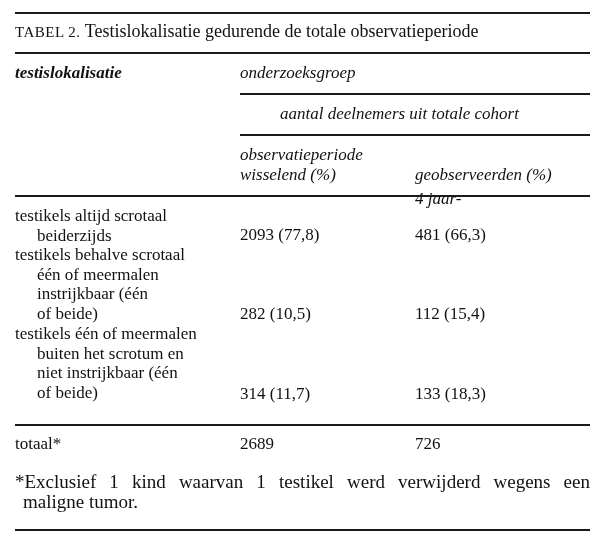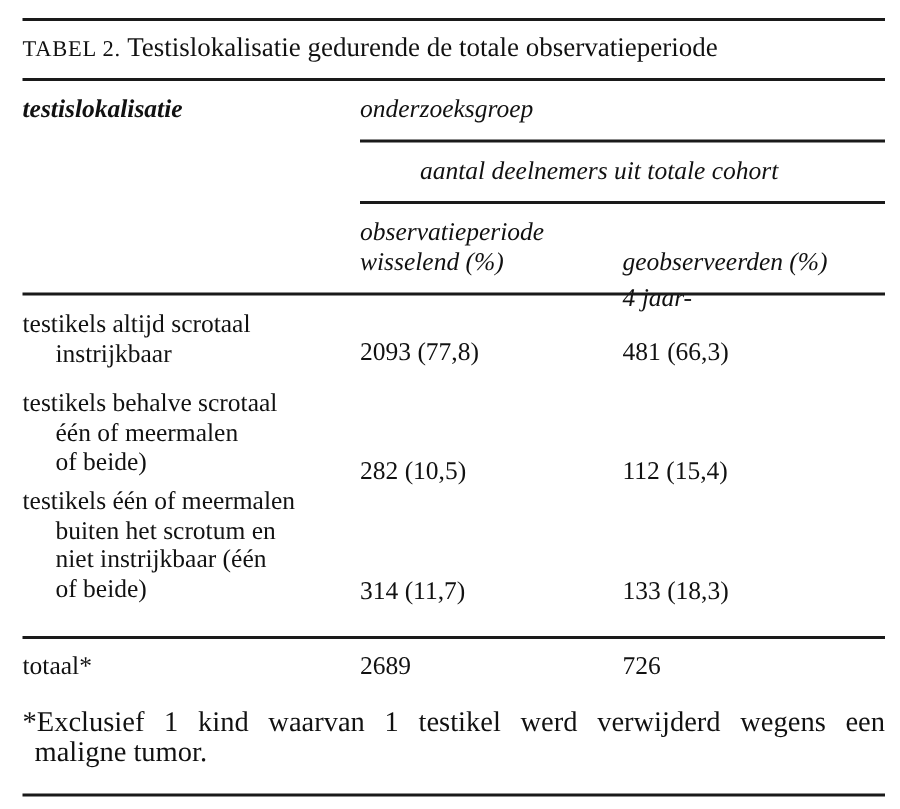--- a/index.html
+++ b/index.html
@@ -39,28 +39,29 @@
 
 <div class="t it" style="left:240px; top:145px;">observatieperiode</div>
 <div class="t it" style="left:240px; top:165px;">wisselend (%)</div>
 <div class="t it" style="left:415px; top:145px;margin-top:44px;">4 jaar-</div>
 <div class="t it" style="left:415px; top:165px;">geobserveerden (%)</div>
 
 <div class="rule" style="left:15px; width:575px; top:195px;"></div>
 
 <div class="row-label" style="top:206px;">
   <span class="l">testikels altijd scrotaal</span>
-  <span class="l ind">instrijkbaar</span>
+  <span class="l ind">beiderzijds</span>
 </div>
 <div class="t" style="left:240px; top:225px;">2093 (77,8)</div>
 <div class="t" style="left:415px; top:225px;">481 (66,3)</div>
 
-<div class="row-label" style="top:245px;margin-top:14px;">
+<div class="row-label" style="top:245px;">
   <span class="l">testikels behalve scrotaal</span>
   <span class="l ind">één of meermalen</span>
+  <span class="l ind">instrijkbaar (één</span>
   <span class="l ind">of beide)</span>
 </div>
 <div class="t" style="left:240px; top:304px;">282 (10,5)</div>
 <div class="t" style="left:415px; top:304px;">112 (15,4)</div>
 
 <div class="row-label" style="top:324px;">
   <span class="l">testikels één of meermalen</span>
   <span class="l ind">buiten het scrotum en</span>
   <span class="l ind">niet instrijkbaar (één</span>
   <span class="l ind">of beide)</span>

